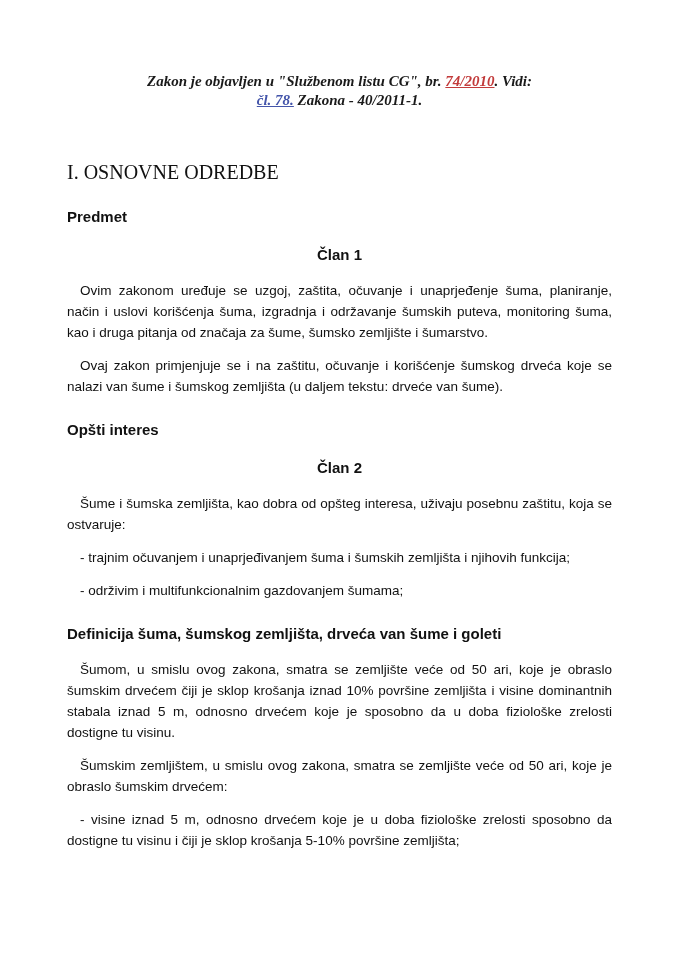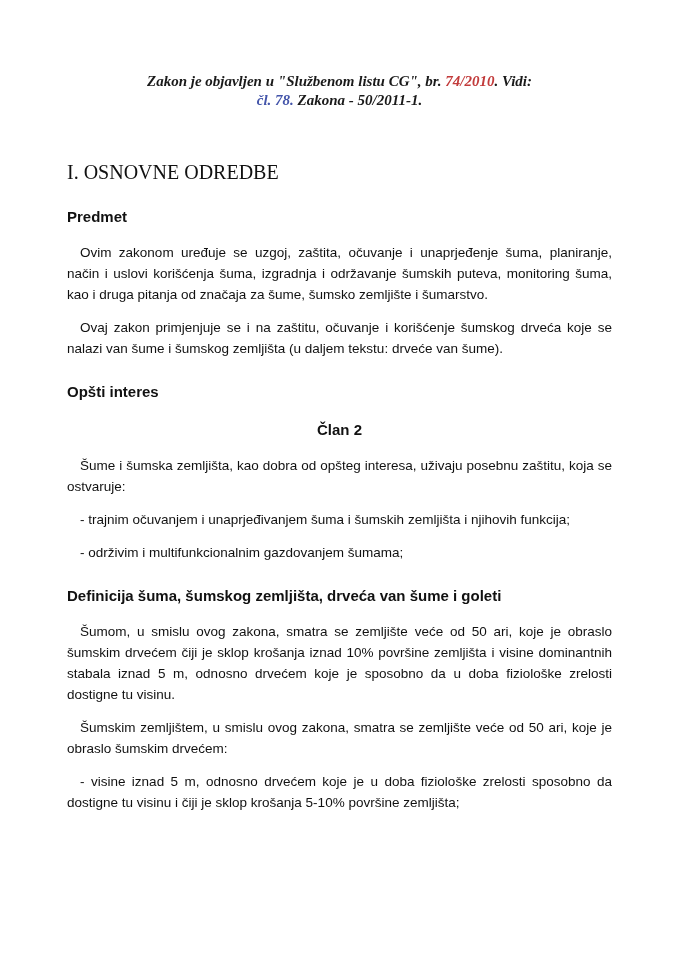--- a/index.html
+++ b/index.html
@@ -33,20 +33,21 @@
     margin: 72px auto 0 auto;
     font-family: "Liberation Serif", serif;
     font-style: italic;
     font-weight: 700;
     font-size: 15px;
     line-height: 19px;
     text-align: center;
     color: #1a1a1a;
   }
   .pub-note a {
+    text-decoration: underline;
     cursor: pointer;
   }
   .link-red { color: #c23b3b; }
   .link-blue { color: #4455aa; }
   .chapter-heading {
     margin: 50px 0 0 0;
     font-family: "Liberation Serif", serif;
     font-weight: 400;
     font-size: 20px;
     line-height: 24px;
@@ -88,29 +89,30 @@
 <body>
 
 <div class="page">
 
 
   <div class="pub-note">
     <div>
       <span>Zakon je objavljen u "Službenom listu CG", br. </span><a class="link-red">74/2010</a><span>. Vidi:</span>
     </div>
     <div>
-      <a class="link-blue">čl. 78.</a><span> Zakona - 50/2011-1.</span>
+      <a class="link-blue">čl. 78.</a><span> Zakona - 40/2011-1.</span>
     </div>
   </div>
 
   <h2 class="chapter-heading">I. OSNOVNE ODREDBE</h2>
 
   <div class="body-text">
 
     <h3 class="subject-heading">Predmet</h3>
+    <h4 class="article-heading">Član 1</h4>
     <p class="first-after-heading">Ovim zakonom uređuje se uzgoj, zaštita, očuvanje i unaprjeđenje šuma, planiranje, način i uslovi korišćenja šuma, izgradnja i održavanje šumskih puteva, monitoring šuma, kao i druga pitanja od značaja za šume, šumsko zemljište i šumarstvo.</p>
     <p>Ovaj zakon primjenjuje se i na zaštitu, očuvanje i korišćenje šumskog drveća koje se nalazi van šume i šumskog zemljišta (u daljem tekstu: drveće van šume).</p>
 
     <h3 class="subject-heading">Opšti interes</h3>
     <h4 class="article-heading">Član 2</h4>
     <p class="first-after-heading">Šume i šumska zemljišta, kao dobra od opšteg interesa, uživaju posebnu zaštitu, koja se ostvaruje:</p>
     <p>- trajnim očuvanjem i unaprjeđivanjem šuma i šumskih zemljišta i njihovih funkcija;</p>
     <p>- održivim i multifunkcionalnim gazdovanjem šumama;</p>
 
     <h3 class="subject-heading">Definicija šuma, šumskog zemljišta, drveća van šume i goleti</h3>

